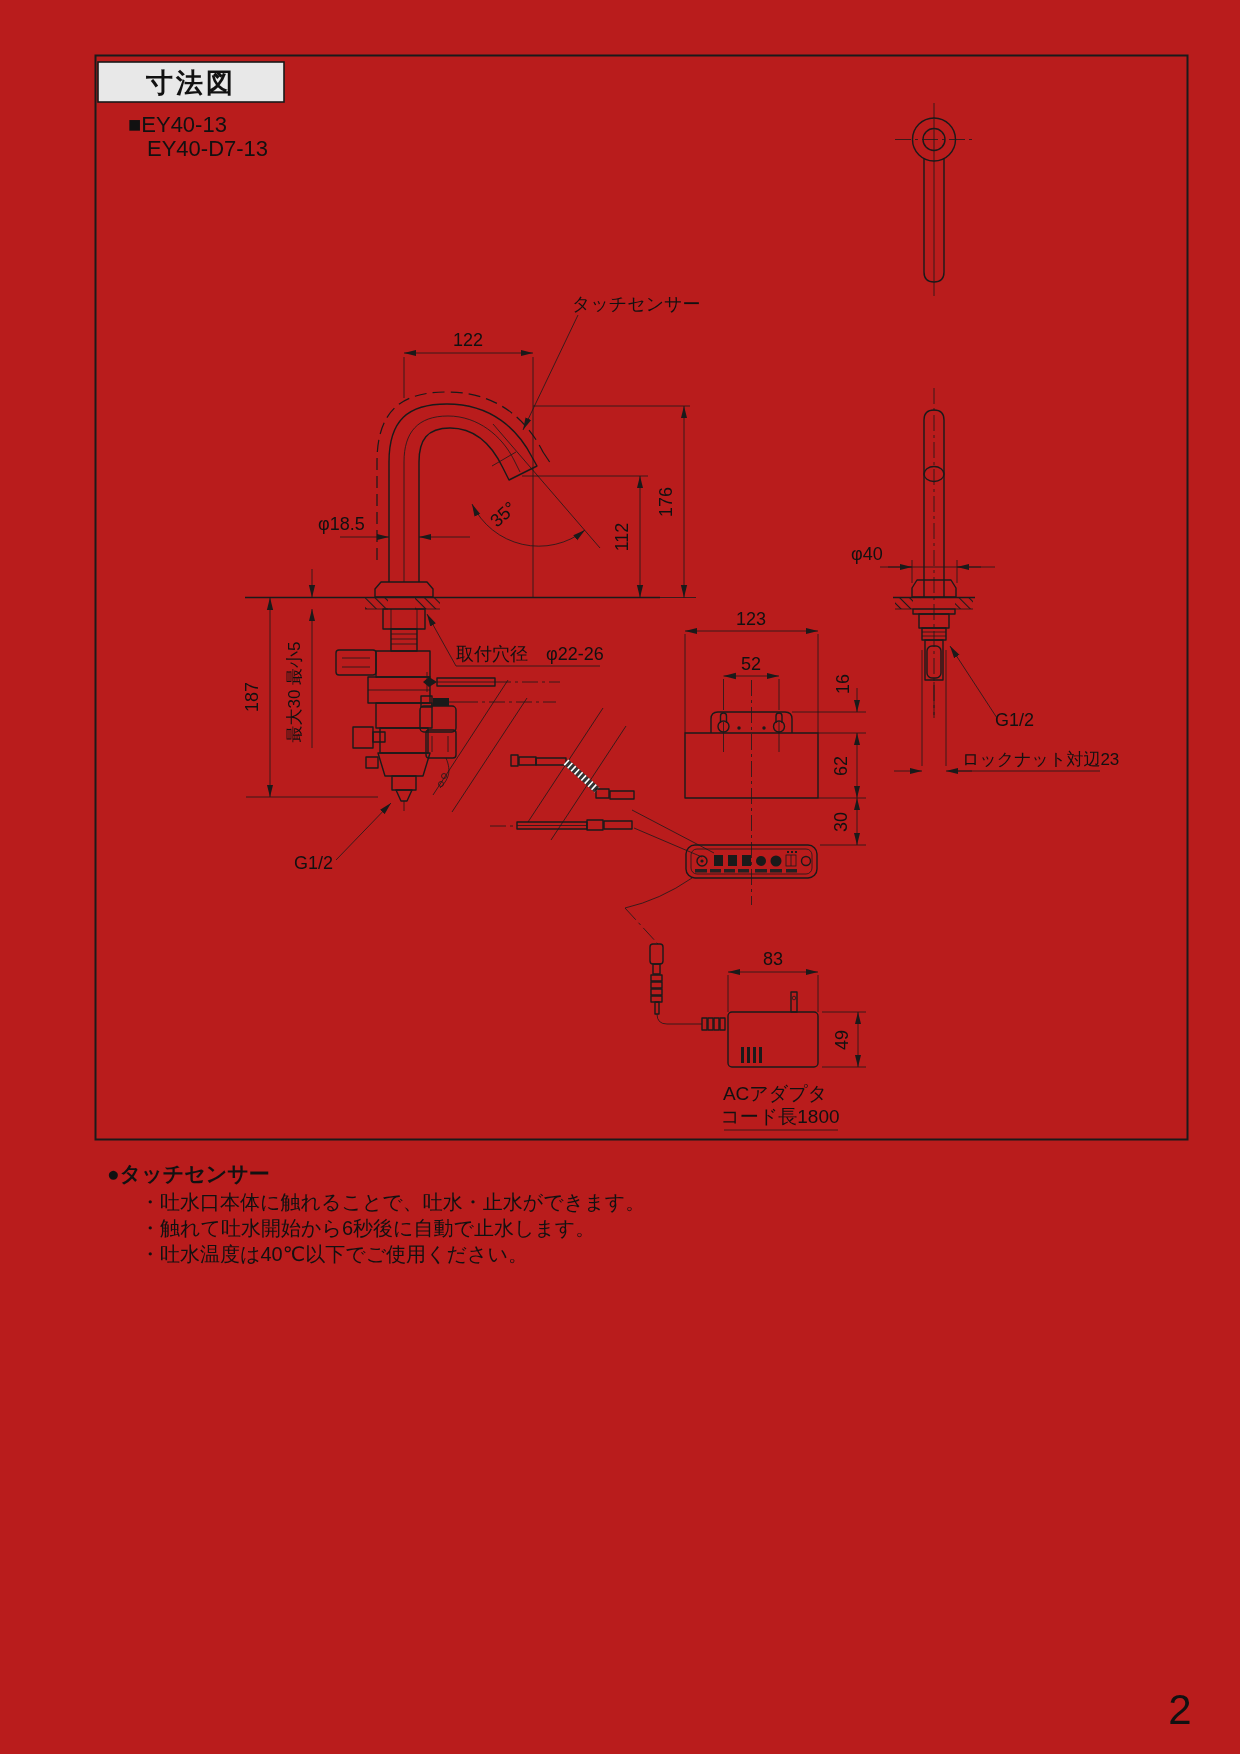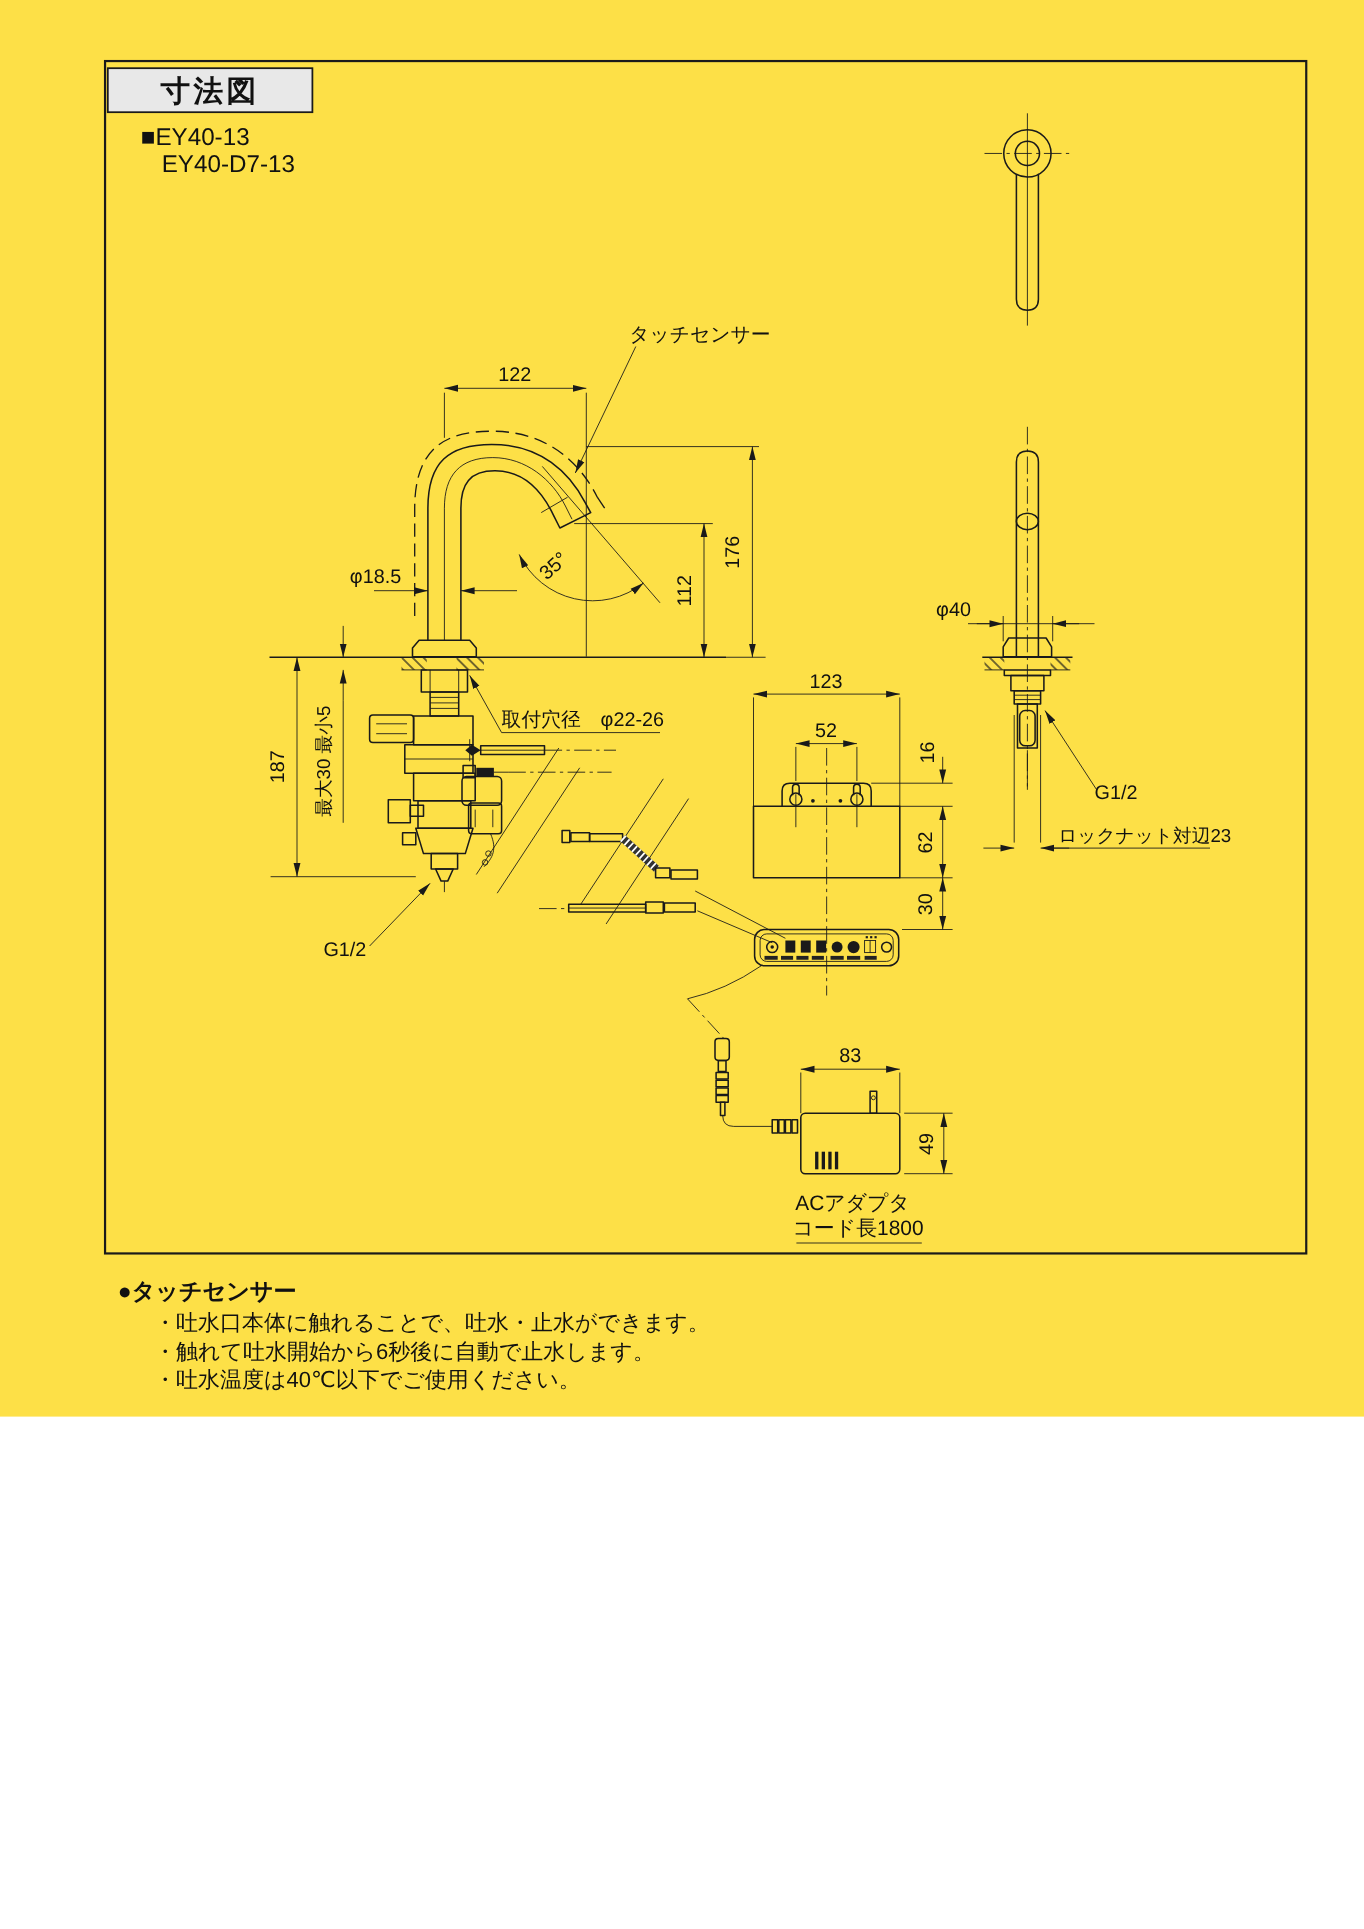--- a/index.html
+++ b/index.html
@@ -1,16 +1,16 @@
 <!DOCTYPE html>
 <html><head>
 <meta charset="utf-8">
 <style>
   html,body{margin:0;padding:0;background:#fff;}
-  .page{position:relative;width:1240px;height:1288px;background:#fde047;font-family:"Liberation Sans","DejaVu Sans",sans-serif;}
+  .page{position:relative;width:1240px;height:1754px;background:#b91c1c;font-family:"Liberation Sans","DejaVu Sans",sans-serif;}
   svg{position:absolute;left:0;top:0;}
   svg .o{fill:none;stroke:#1a1a1a;stroke-width:1.4;stroke-linejoin:round;}
   svg .t{fill:none;stroke:#1a1a1a;stroke-width:0.8;}
   svg .dd{fill:none;stroke:#1a1a1a;stroke-width:0.8;stroke-dasharray:16 4 3 4;}
   svg .ds{fill:none;stroke:#1a1a1a;stroke-width:1.2;stroke-dasharray:12 6;}
   svg .fb{fill:#1a1a1a;stroke:none;}
   svg text{fill:#111;stroke:none;font-family:"Liberation Sans","DejaVu Sans",sans-serif;}
   .dim{font-size:18px;}
   .lbl{font-size:18px;}
   .note{font-size:20px;}

